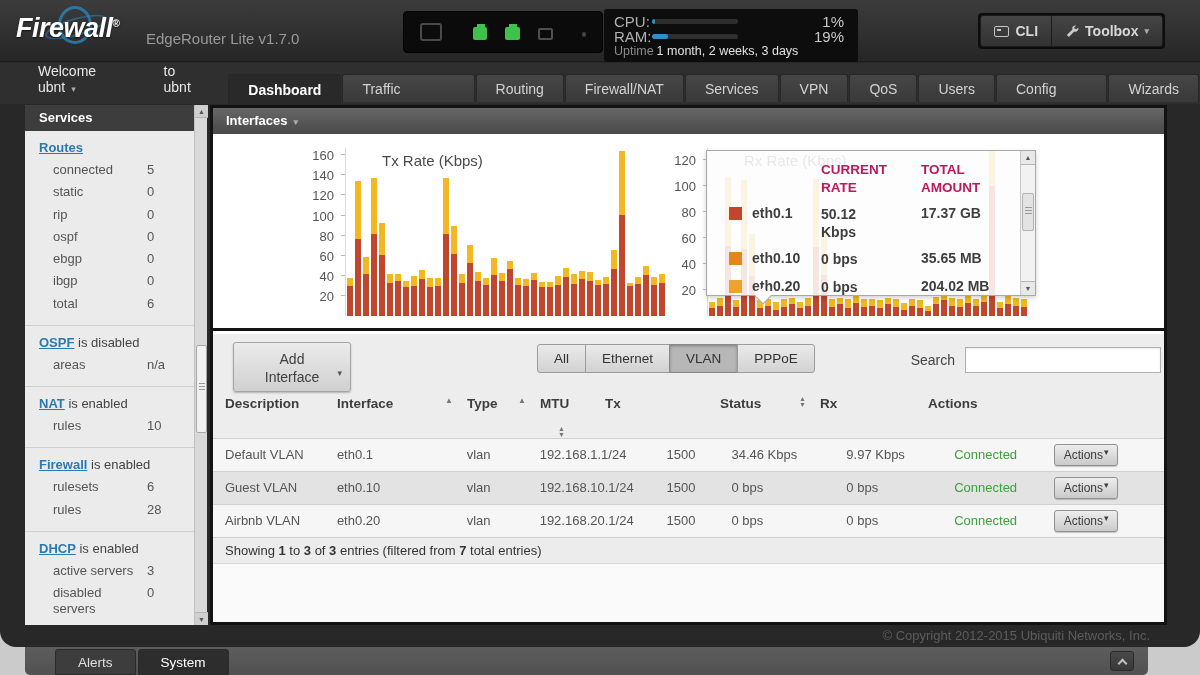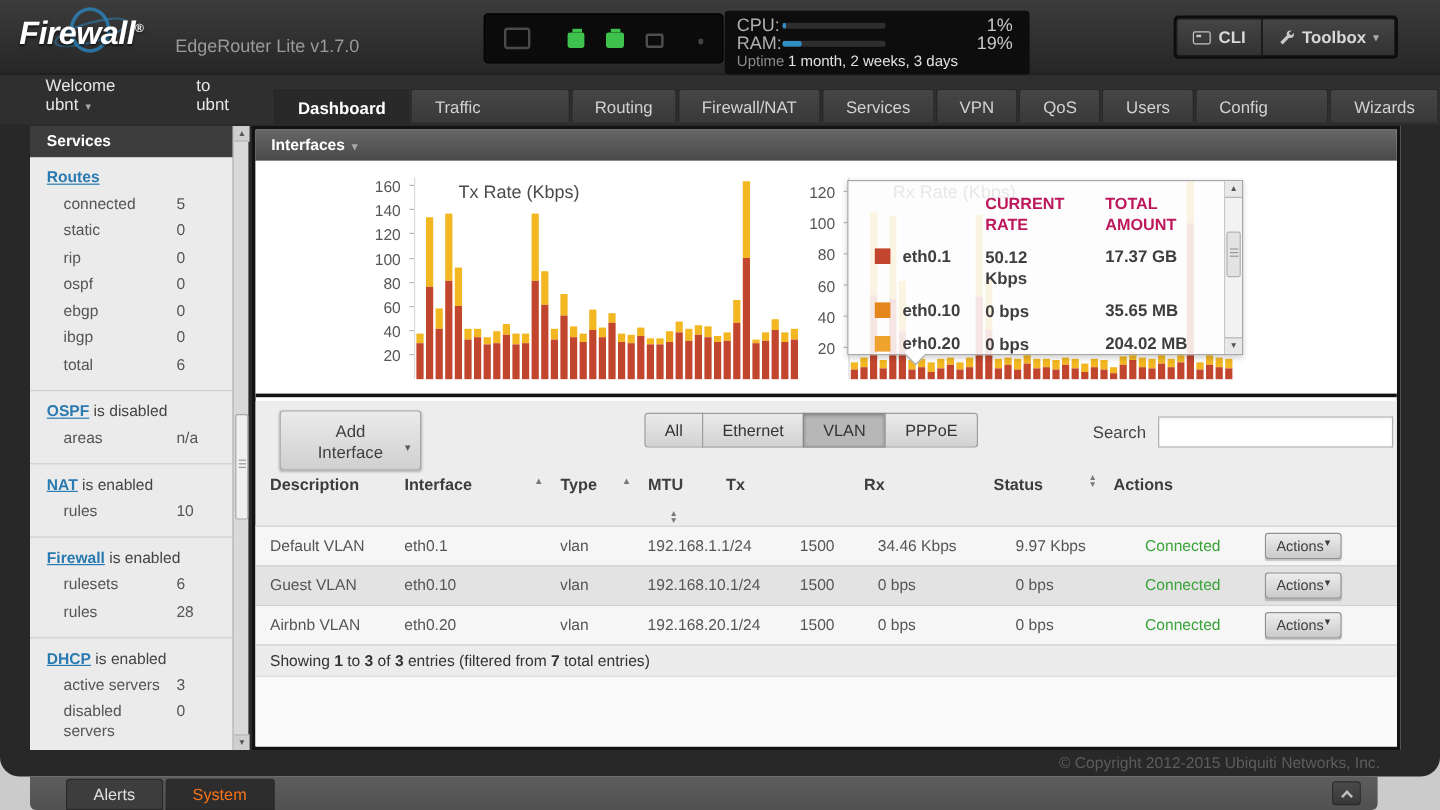--- a/index.html
+++ b/index.html
@@ -131,21 +131,21 @@
   #summary { position:absolute; left:0; top:203px; width:951px; height:26px; line-height:26px; background:#ececec; border-top:1px solid #cfcfcf; padding-left:12px; font-size:13px; color:#333; }
   #summary b { font-weight:700; }
   #below-space { position:absolute; left:0; top:229px; width:951px; height:59px; background:#fafafa; border-top:1px solid #d8d8d8; }
 
   #copyright { position:absolute; right:50px; top:628px; font-size:13px; color:#5d5d5d; }
 
   
   #bottombar { position:absolute; left:25px; top:647px; width:1123px; height:28px; background:linear-gradient(#5d5d5d,#515151); border-radius:0 0 5px 5px; }
   #bottom-tabs { position:absolute; left:30px; top:2px; display:flex; }
   .btab { height:26px; line-height:26px; padding:0 22px; font-size:13.5px; color:#e0e0e0; background:#3d3d3d; border:1px solid #2a2a2a; border-radius:3px 3px 0 0; margin-right:2px; cursor:pointer; }
-  .btab.active { background:#2d2d2d; color:#f97316; }
+  .btab.active { background:#2d2d2d; color:#ffffff; }
   #collapse-btn { position:absolute; right:14px; top:4px; width:24px; height:20px; background:linear-gradient(#4a4a4a,#383838); border:1px solid #2a2a2a; border-radius:3px; cursor:pointer; }
   .chev { position:absolute; left:8px; top:8px; width:7px; height:7px; border-top:2px solid #c0c0c0; border-left:2px solid #c0c0c0; transform:rotate(45deg); }
 </style>
 </head>
 <body>
 
 <div id="page">
   <div id="app">
 
     <div id="header">
@@ -722,29 +722,29 @@
             <div class="th c5 stack">
               <span class="th-label">MTU</span>
               <span class="sort-both">
                 <div>▲</div>
                 <div>▼</div>
               </span>
             </div>
             <div class="th c6">
               <span class="th-label">Tx</span>
             </div>
-            <div class="th c7">
-              <span class="th-label">Rx</span>
-            </div>
             <div class="th c8">
               <span class="th-label">Status</span>
               <span class="sort-both">
                 <div>▲</div>
                 <div>▼</div>
               </span>
+            </div>
+            <div class="th c7">
+              <span class="th-label">Rx</span>
             </div>
             <div class="th c9">
               <span class="th-label">Actions</span>
             </div>
           </div>
         <div id="tbody">
             <div class="tr">
               <div class="td c1" style="padding-left: 12px;">Default VLAN</div>
               <div class="td c2">eth0.1</div>
               <div class="td c3">vlan</div>

